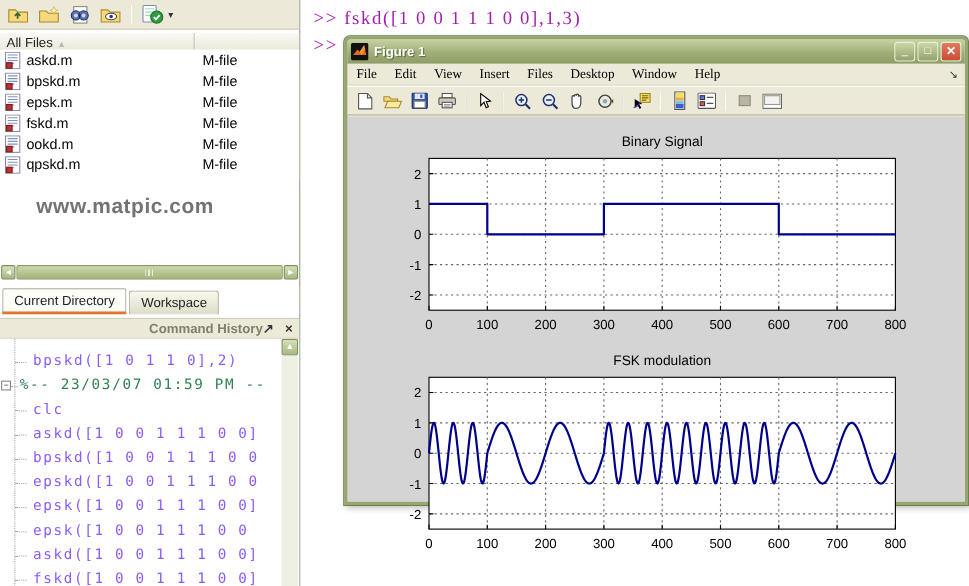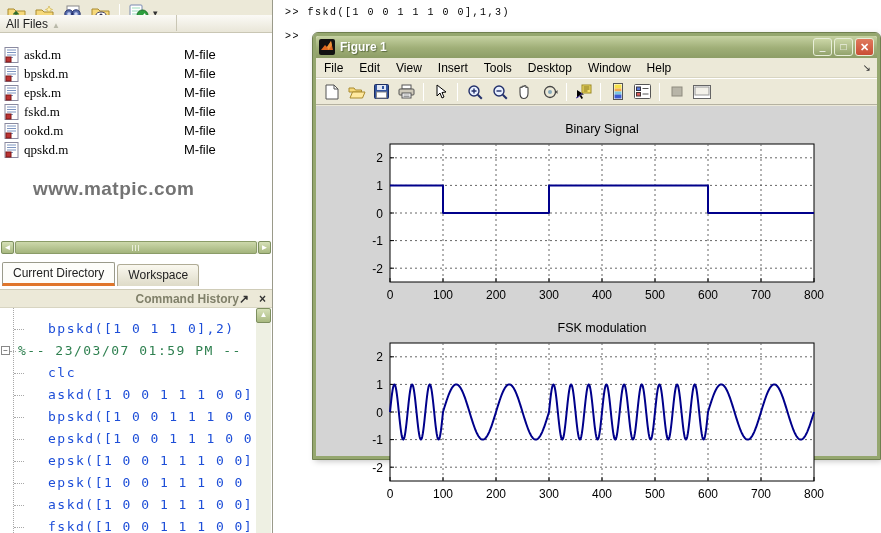--- a/index.html
+++ b/index.html
@@ -13,35 +13,35 @@
 
   .cd-toolbar { position:absolute; left:0; top:0; width:100%; height:27px;
     background:#ece9d8; border-bottom:1px solid #cfccb8; display:flex;
     align-items:center; gap:6px; padding:0 5px; }
   .tb-btn { width:22px; height:21px; display:flex; align-items:center;
     justify-content:center; border:1px solid transparent; border-radius:2px; }
   .tb-sep { width:1px; height:18px; background:#b8b5a0; margin:0 2px;
     border-right:1px solid #fff; }
   .caret { font-size:9px; color:#333; margin-left:-3px; }
 
-  .list-header { position:absolute; left:0; top:15px; width:100%; height:18px;
+  .list-header { position:absolute; left:0; top:30px; width:100%; height:18px;
     display:flex; font-size:12px; color:#222;
     background:linear-gradient(#fbfaf6,#e9e6d8);
     border-bottom:1px solid #c9c6b4;flex-direction:column; }
   .list-header .col1 { width:177px; border-right:1px solid #c9c6b4;
     padding:2px 0 0 6px; }
   .list-header .col2 { flex:1; padding:14px 0 0 6px; }
   .sort-arrow { font-size:8px; color:#b9b9a9; margin-left:4px; }
 
   .file-list { position:absolute; left:0; top:45px; width:100%; height:118px;
     background:#fff; }
   .file-row { display:flex; align-items:center; height:19px; font-size:13px;
     color:#000; }
   .file-row .ficon { width:15px; height:16px; margin:0 5px 0 4px; flex:none; }
-  .file-row .fname { width:153px;font-family:Liberation Serif, serif; }
+  .file-row .fname { width:153px; }
   .file-row .ftype { padding-left:7px; }
 
   .watermark { position:absolute; left:33px; top:178px; font-size:19px;
     font-weight:bold; color:#737373; letter-spacing:0.5px; }
 
   .h-scrollbar { position:absolute; left:1px; top:241px; width:270px;
     height:13px; background:#eef0e3; display:flex; }
   .sb-btn { width:13px; height:13px; background:linear-gradient(#d6e0b8,#a8b980);
     border:1px solid #7d8f5f; border-radius:2px; color:#fff; font-size:8px;
     line-height:11px; text-align:center; flex:none; }
@@ -66,59 +66,59 @@
   .ch-title { font-size:12px; font-weight:bold; color:#80806a; flex:1;text-align:right; }
   .ch-icons { font-size:12px; color:#333; display:flex; gap:10px; font-weight:bold; }
 
   .ch-body { position:absolute; left:0; top:308px; width:100%; height:225px;
     background:#fff; overflow:hidden; }
   .ch-tree { position:absolute; left:13px; top:-10px; bottom:0; width:0;
     border-left:1px dotted #a8a8a8; }
   .ch-list { position:absolute; left:0; top:-12px; width:252px; }
   .ch-row { position:relative; height:22px; line-height:22px; white-space:pre;
     font-family:"DejaVu Sans Mono","Liberation Mono",monospace; font-size:13px;
-    letter-spacing:1.5px; color:#1d4ed8; padding-left:48px; overflow:hidden; }
+    letter-spacing:1.5px; color:#8b5cf6; padding-left:30px; overflow:hidden; }
   .ch-row::before { content:""; position:absolute; left:14px; top:11px;
     width:10px; border-top:1px dotted #a8a8a8; }
   .ch-row.timestamp { color:#2f8050; padding-left:18px; }
   .ch-row.timestamp::before { left:10px; width:6px; }
   .expander { position:absolute; left:1px; top:6px; width:9px; height:9px;
     border:1px solid #888; background:#fff; font-size:8px; line-height:7px;
     text-align:center; color:#333; font-family:"Liberation Sans",sans-serif;
     letter-spacing:0; }
   .ch-vscroll { position:absolute; right:1px; top:0; width:15px; height:100%;
     background:#eef0e3; }
   .ch-vscroll .sb-btn { width:15px; height:15px; }
 
   
   .right-region { position:absolute; left:274px; top:0; width:607px; height:533px;
     background:#fff; }
   .cmd-line { position:absolute; left:11px; white-space:pre;
-    font-family:Liberation Mono, monospace;
-    font-size:10px; letter-spacing:1.5px; color:#000000; }
+    font-family:Liberation Serif, serif;
+    font-size:17px; letter-spacing:1.5px; color:#a21caf; }
   .cmd-line.l1 { top:7px; }
   .cmd-line.l2 { top:31px; }
 
   
   .figure-window { position:absolute; left:39px; top:33px; width:567px; height:426px;
     border:3px solid #95a76f; outline:1px solid #6f7f4f; border-radius:5px 5px 0 0;
     background:#ece9d8; box-shadow:2px 2px 6px rgba(0,0,0,0.25); }
   .fig-titlebar { height:22px; border-radius:3px 3px 0 0;
     background:linear-gradient(#c6d2a2,#9fae77 55%,#8d9d66);
     display:flex; align-items:center; padding:0 3px; }
   .fig-title { color:#fff; font-weight:bold; font-size:12px; margin-left:5px;
     text-shadow:1px 1px 1px #5a6a3e; flex:1; }
   .cap-btn { width:19px; height:18px; margin-left:2px; border:1px solid #e8eed8;
     border-radius:3px; background:linear-gradient(#cbd6a6,#93a36c);
     color:#fff; font-size:10px; line-height:16px; text-align:center; }
   .cap-btn.close { background:linear-gradient(#e07a5d,#c94d35); font-size:11px;
     font-weight:bold; }
 
   .fig-menubar { height:20px; background:#ece9d8; display:flex; align-items:center;
-    font-size:12px; color:#000; border-bottom:1px solid #d8d5c2; }
+    font-size:12px; color:#000; border-bottom:1px solid #d8d5c2;font-family:Liberation Serif, serif; }
   .menu-item { padding:2px 8px; }
   .menu-arrow { margin-left:auto; margin-right:6px; font-size:10px; color:#333; }
 
   .fig-toolbar { height:27px; background:#ece9d8; border-top:1px solid #fff;
     border-bottom:1px solid #b5b2a1; display:flex; align-items:center;
     padding-left:4px; gap:2px; }
   .fig-tb-btn { width:23px; height:22px; display:flex; align-items:center;
     justify-content:center; border-radius:2px; }
   .fig-tb-sep { width:1px; height:18px; background:#b5b2a1; margin:0 3px;
     border-right:1px solid #fff; }
@@ -304,21 +304,21 @@
         <div class="cap-btn">_</div>
         <div class="cap-btn">□</div>
         <div class="cap-btn close">✕</div>
       </div>
 
       <div class="fig-menubar">
         <span class="menu-item">File</span>
         <span class="menu-item">Edit</span>
         <span class="menu-item">View</span>
         <span class="menu-item">Insert</span>
-        <span class="menu-item">Tools</span>
+        <span class="menu-item">Files</span>
         <span class="menu-item">Desktop</span>
         <span class="menu-item">Window</span>
         <span class="menu-item">Help</span>
         <span class="menu-arrow">↘</span>
       </div>
 
       <div class="fig-toolbar">
         <div class="fig-tb-btn">
             <svg width="14" height="16" viewBox="0 0 14 16">
               <path d="M1 1 h8 l4 4 v10 h-12 z" fill="#fff" stroke="#555"></path>

